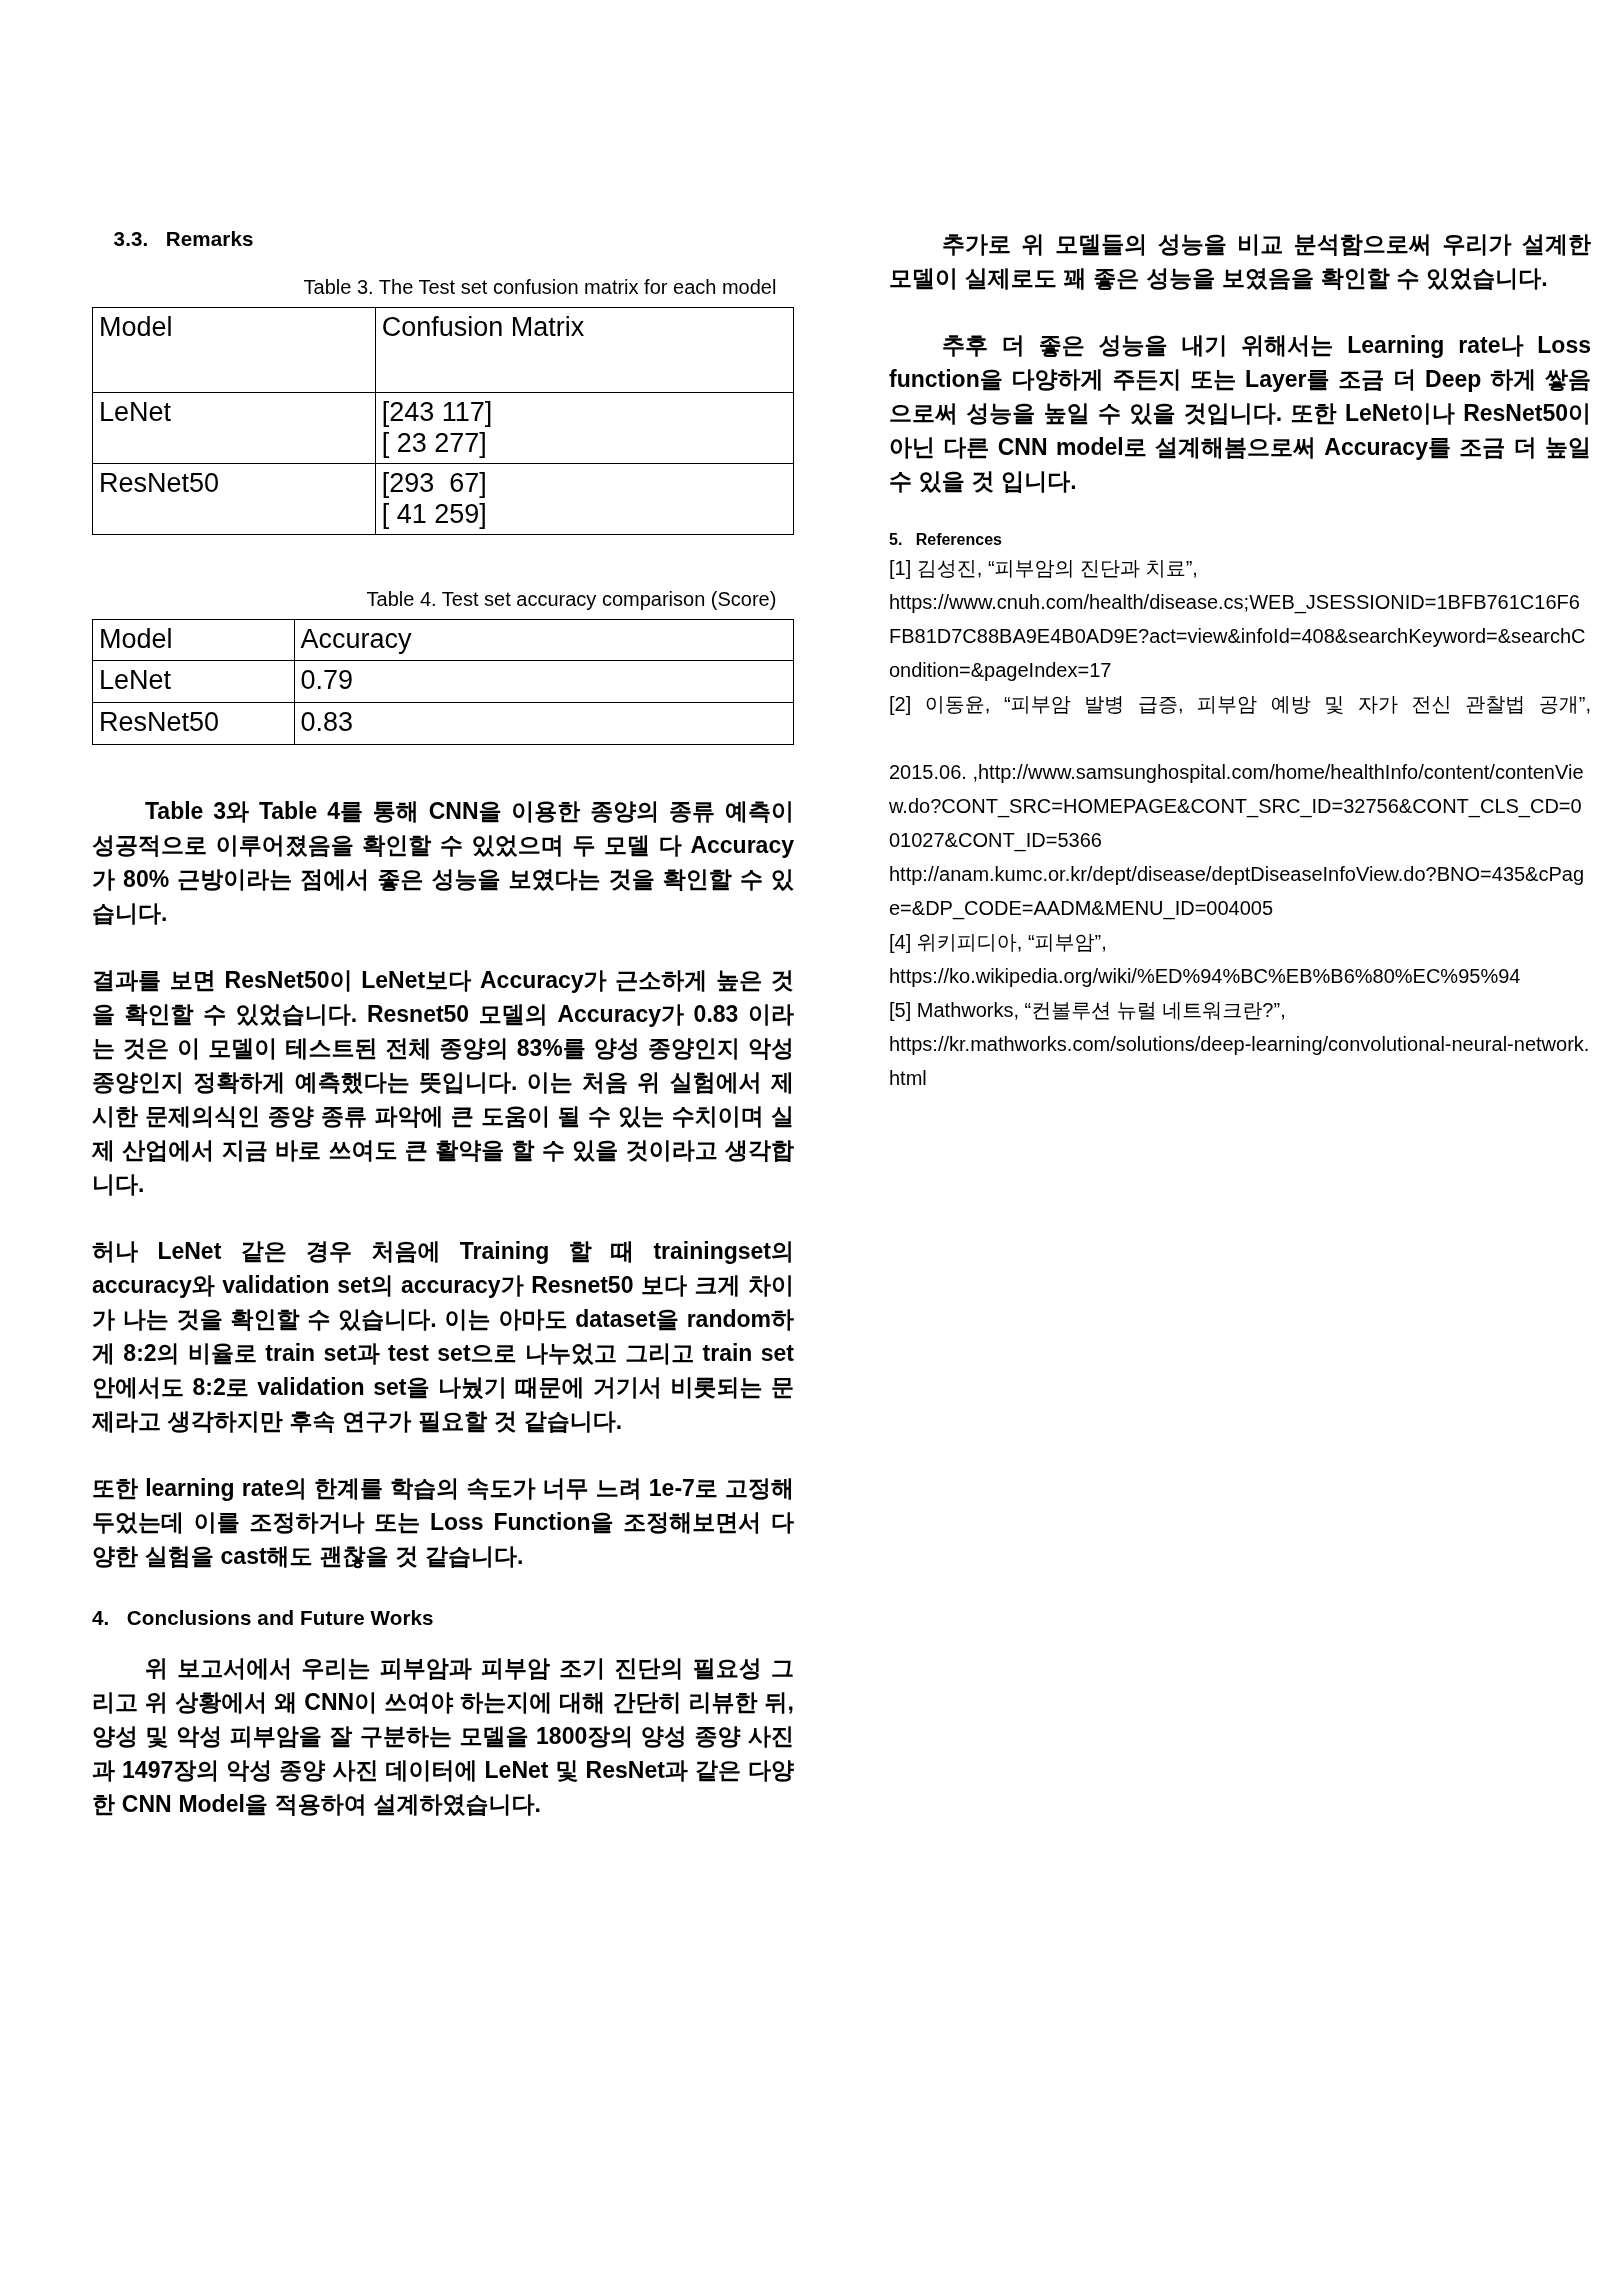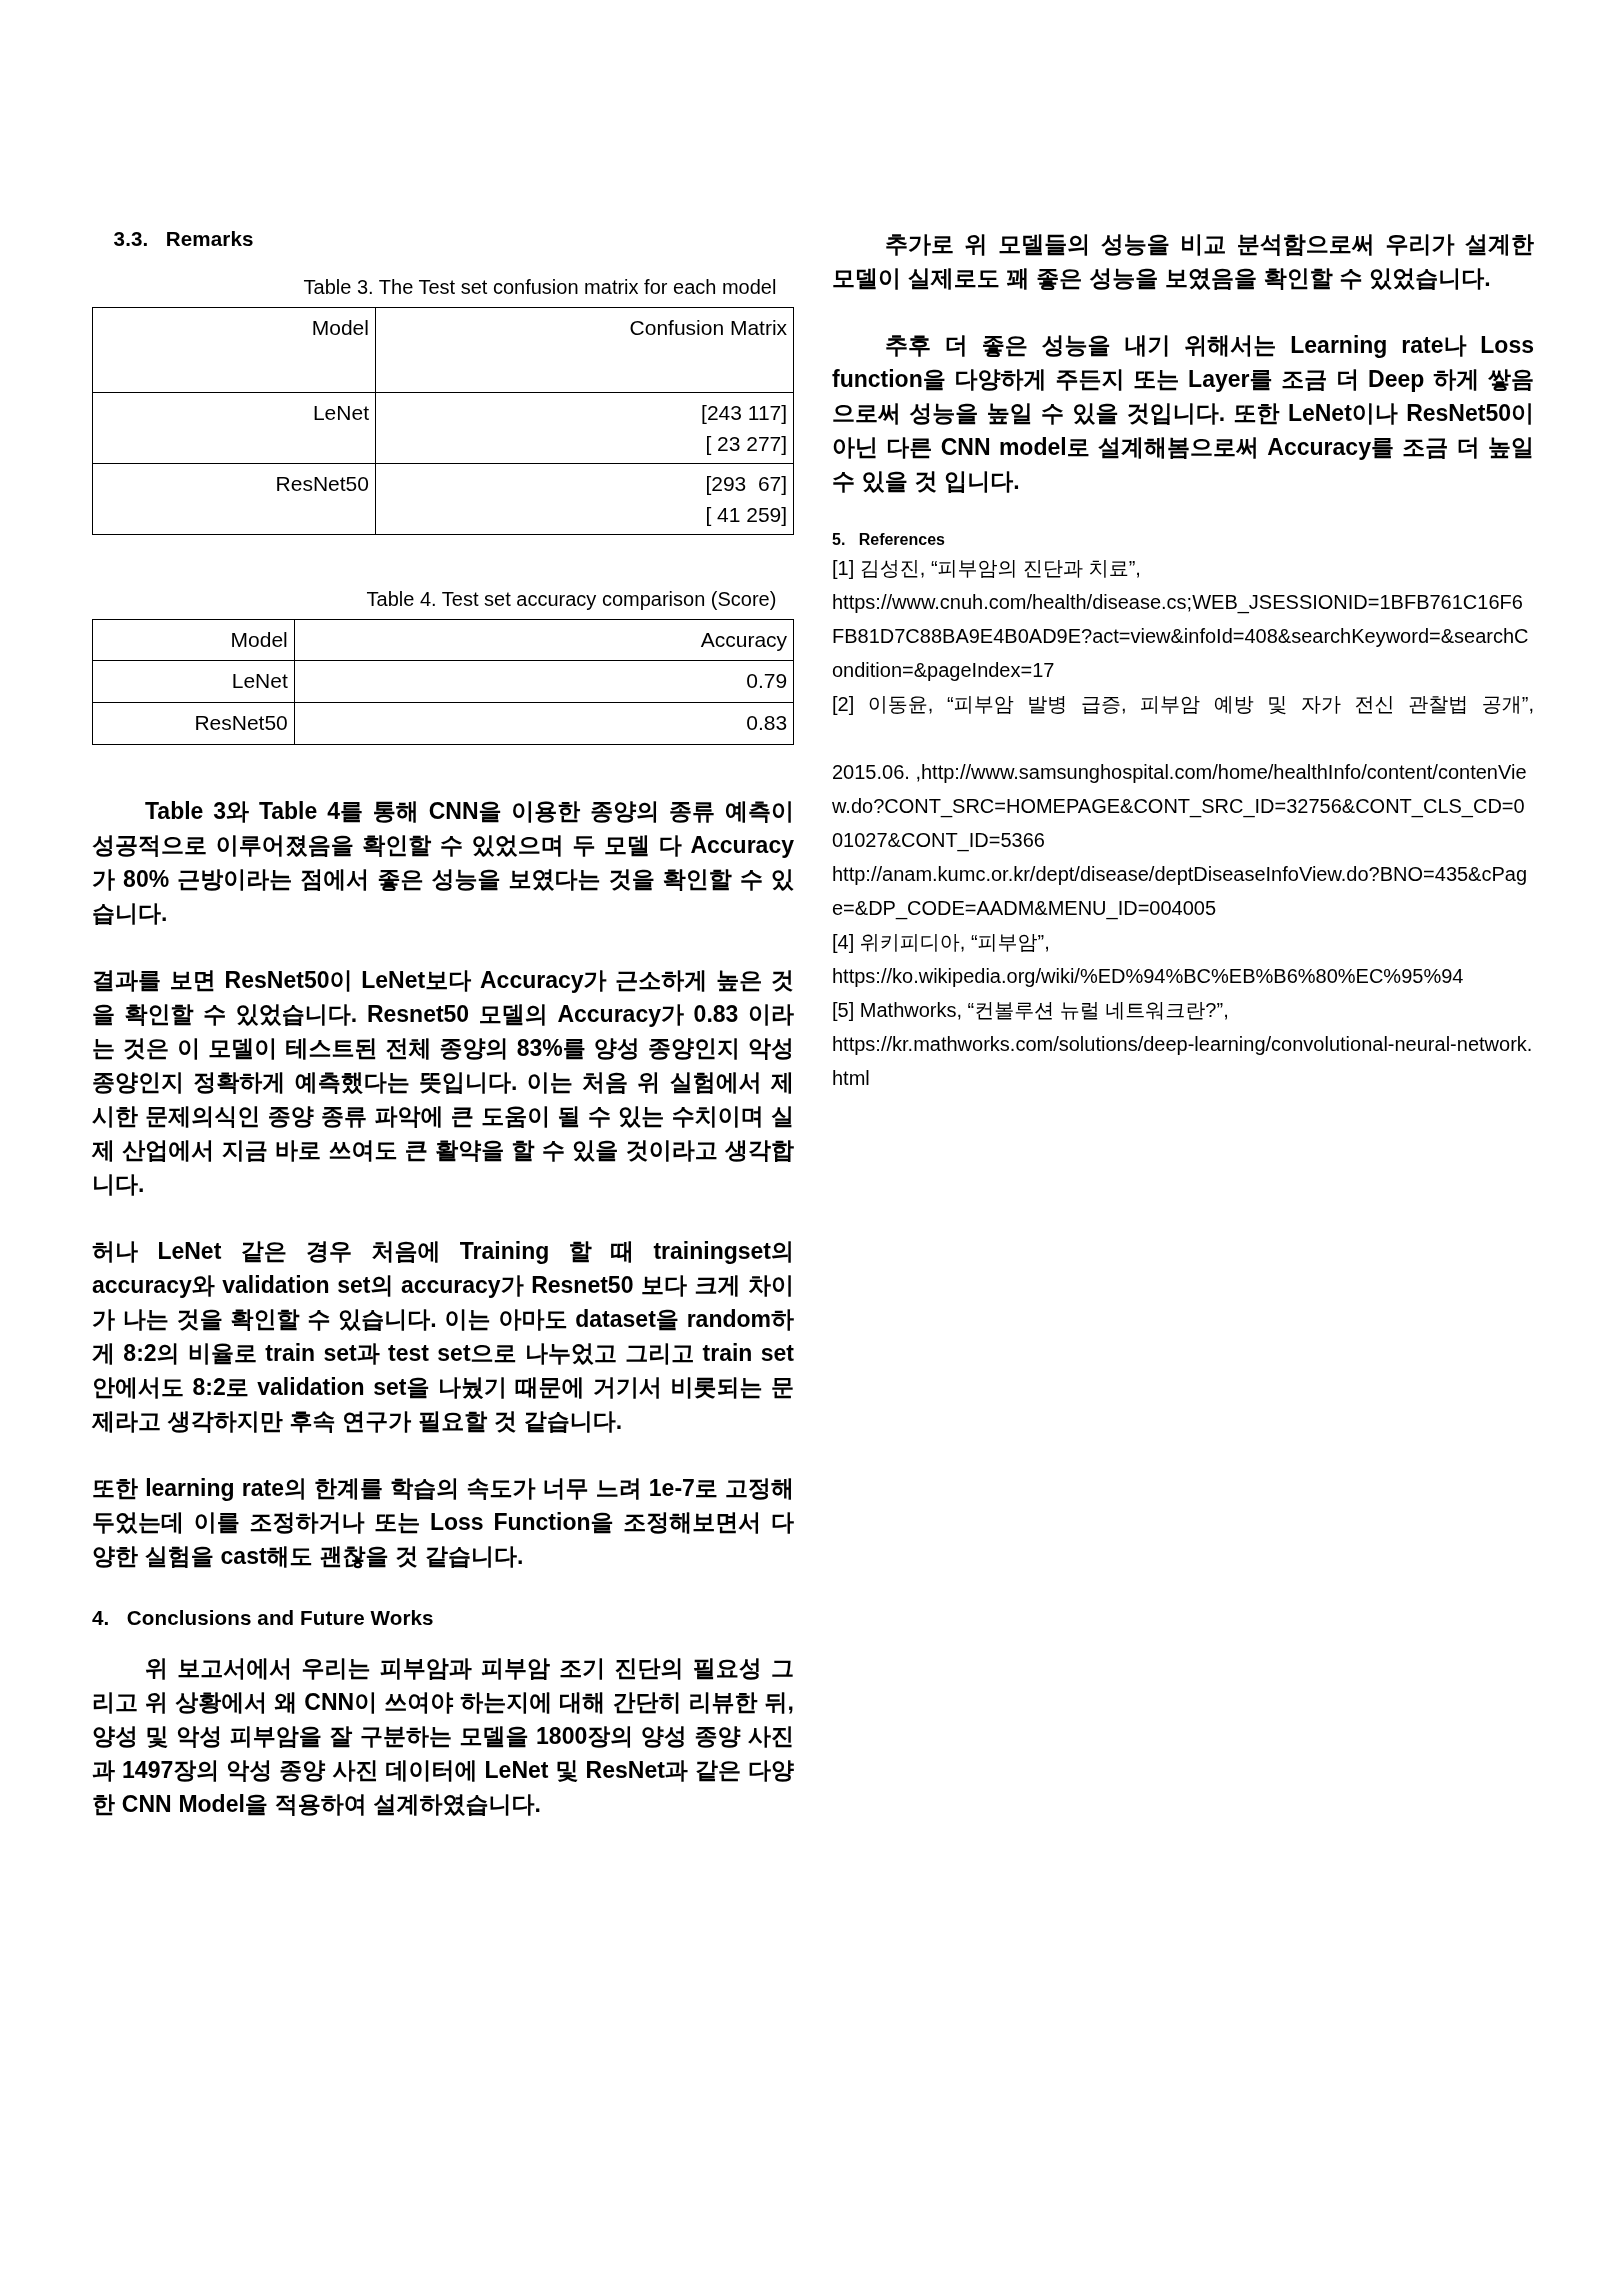--- a/index.html
+++ b/index.html
@@ -15,21 +15,21 @@
     position: relative;
     width: 1621px;
     height: 2293px;
     background: #ffffff;
     box-sizing: border-box;
     padding: 227px 92px 0 92px;
     overflow: hidden;
   }
   .columns {
     display: flex;
-    gap: 38px;
+    gap: 95px;
     align-items: flex-start;
   }
   .col {
     width: 702px;
     flex: 0 0 702px;
   }
 
   
   .heading {
     font-weight: bold;
@@ -64,23 +64,23 @@
     margin: 0 0 4.9px 0;
     padding: 0 17.6px;
   }
   table.doc-table {
     border-collapse: collapse;
     width: 100%;
     table-layout: fixed;
   }
   table.doc-table td {
     border: 1.6px solid #000000;
-    text-align: right;
+    text-align: left;
     vertical-align: top;
-    font-size: 21px;
+    font-size: 27px;
     line-height: 31px;
     padding: 3.9px 5.9px;
   }
 
   
   #table3 td.c1 { width: 40%; }
   #table3 td.c2 { width: 60%; }
   #table3 tr.head td { height: 76px; }
   #table3 tr.body td { height: 61px; }
   #table3 .mtx {

